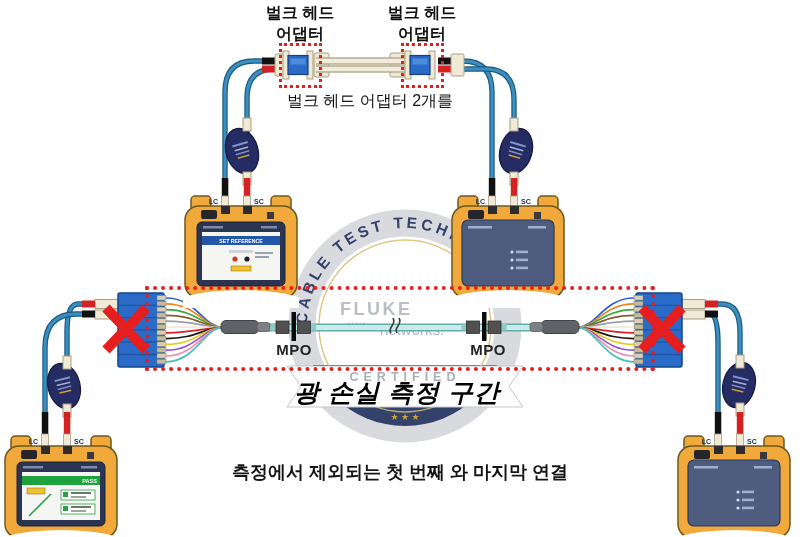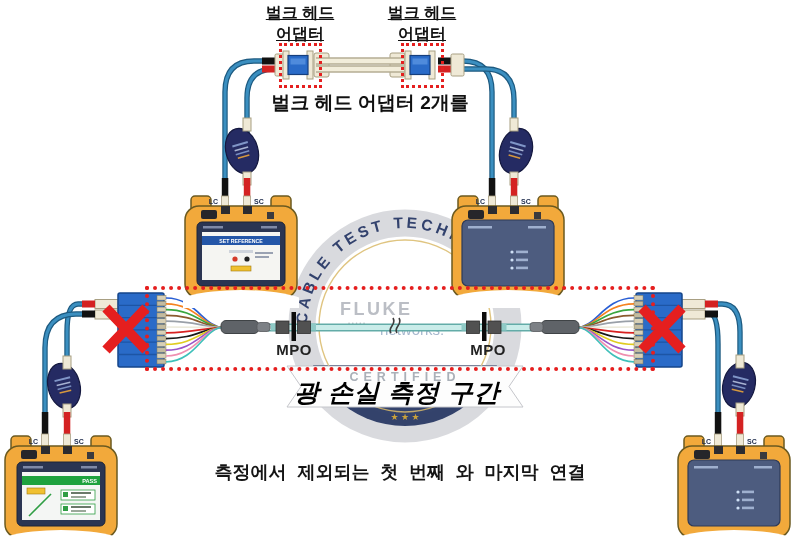--- a/index.html
+++ b/index.html
@@ -1,23 +1,23 @@
 <!DOCTYPE html>
 <html><head>
 <meta charset="utf-8">
 <style>
   html,body{margin:0;padding:0;background:#fff;}
   #canvas{position:relative;width:800px;height:537px;background:#fff;overflow:hidden;
           font-family:"Liberation Sans","DejaVu Sans",sans-serif;}
   .abs{position:absolute;}
   .ctext{transform:translateX(-50%);text-align:center;color:#111;}
-  .klabel{font-size:16px;font-weight:600;line-height:1.32;white-space:nowrap;text-decoration:underline;}
-  .knote{font-size:19px;font-weight:700;line-height:1.35;white-space:nowrap;}
+  .klabel{font-size:16px;font-weight:600;line-height:1.32;white-space:nowrap;}
+  .knote{font-size:16px;font-weight:400;line-height:1.35;white-space:nowrap;}
   .kmeasure{font-size:25px;font-weight:600;letter-spacing:1px;white-space:nowrap;color:#000000;font-style:italic;}
-  .kcaption{font-size:18px;font-weight:600;white-space:nowrap;color:#151515;font-family:Liberation Mono, monospace;}
+  .kcaption{font-size:18px;font-weight:600;white-space:nowrap;color:#151515;}
   .mpolabel{font-size:15px;font-weight:600;color:#222;letter-spacing:.5px;}
   .dotrect{border:4px dotted #e51f1f;}
   .dotbox{border:3px dotted #e51f1f;}
   .z0{z-index:0}.z1{z-index:1}.z2{z-index:2}.z3{z-index:3}.z4{z-index:4}.z5{z-index:5}
   svg{display:block;}
 </style>
 </head>
 <body>
 
 <div id="canvas">

